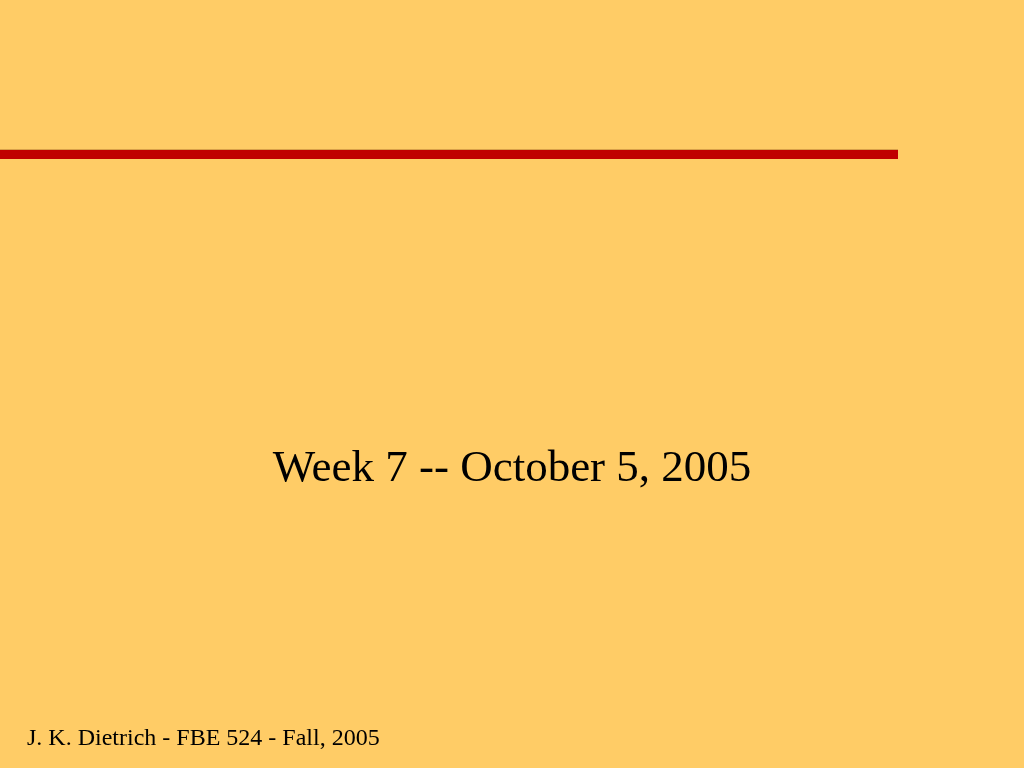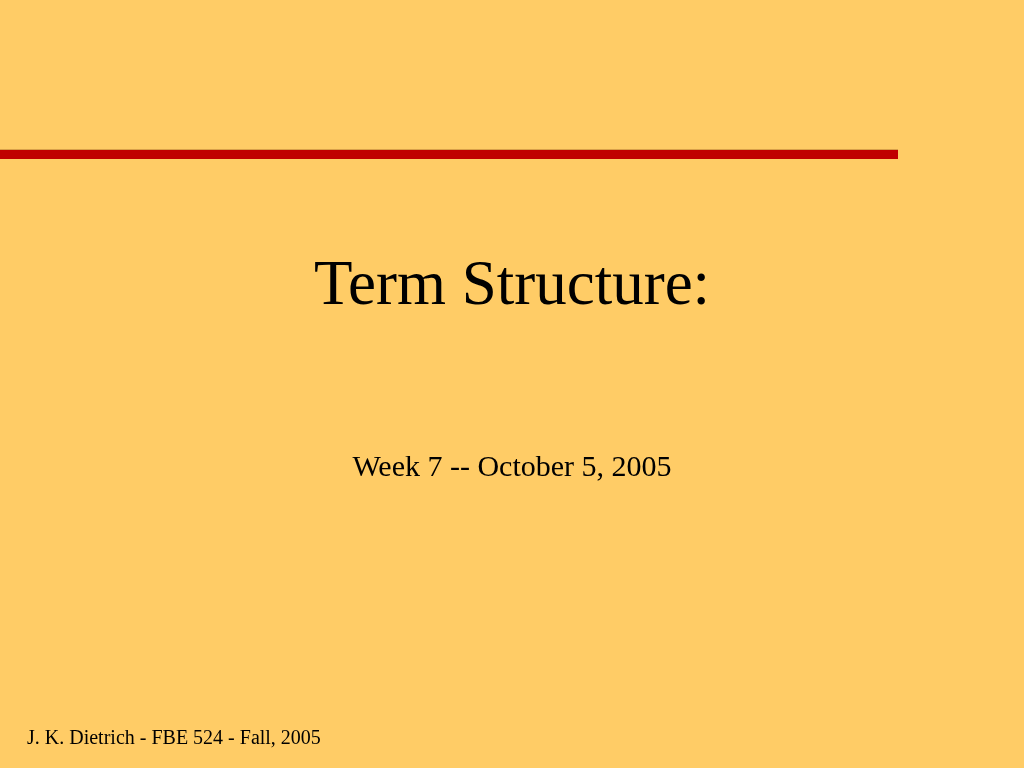--- a/index.html
+++ b/index.html
@@ -39,42 +39,41 @@
   .slide-title span {
     display: block;
   }
   .slide-subtitle {
     position: absolute;
     top: 440px;
     left: 0;
     width: 1024px;
     margin: 0;
     text-align: center;
-    font-size: 30px;
+    font-size: 45px;
     font-weight: normal;
     line-height: 52px;
   }
   .slide-footer {
     position: absolute;
     top: 724px;
     left: 27px;
     margin: 0;
-    font-size: 20px;
+    font-size: 24px;
     font-weight: normal;
     line-height: 26px;
   }
 </style>
 </head>
 <body>
 
 <div class="slide">
 
   <div class="divider-rule"></div>
 
   <h1 class="slide-title">
-    <span>Term Structure:</span>
   </h1>
 
   <p class="slide-subtitle">Week 7 -- October 5, 2005</p>
 
   <p class="slide-footer">J. K. Dietrich - FBE 524 - Fall, 2005</p>
 
 </div>
 
 </body></html>

